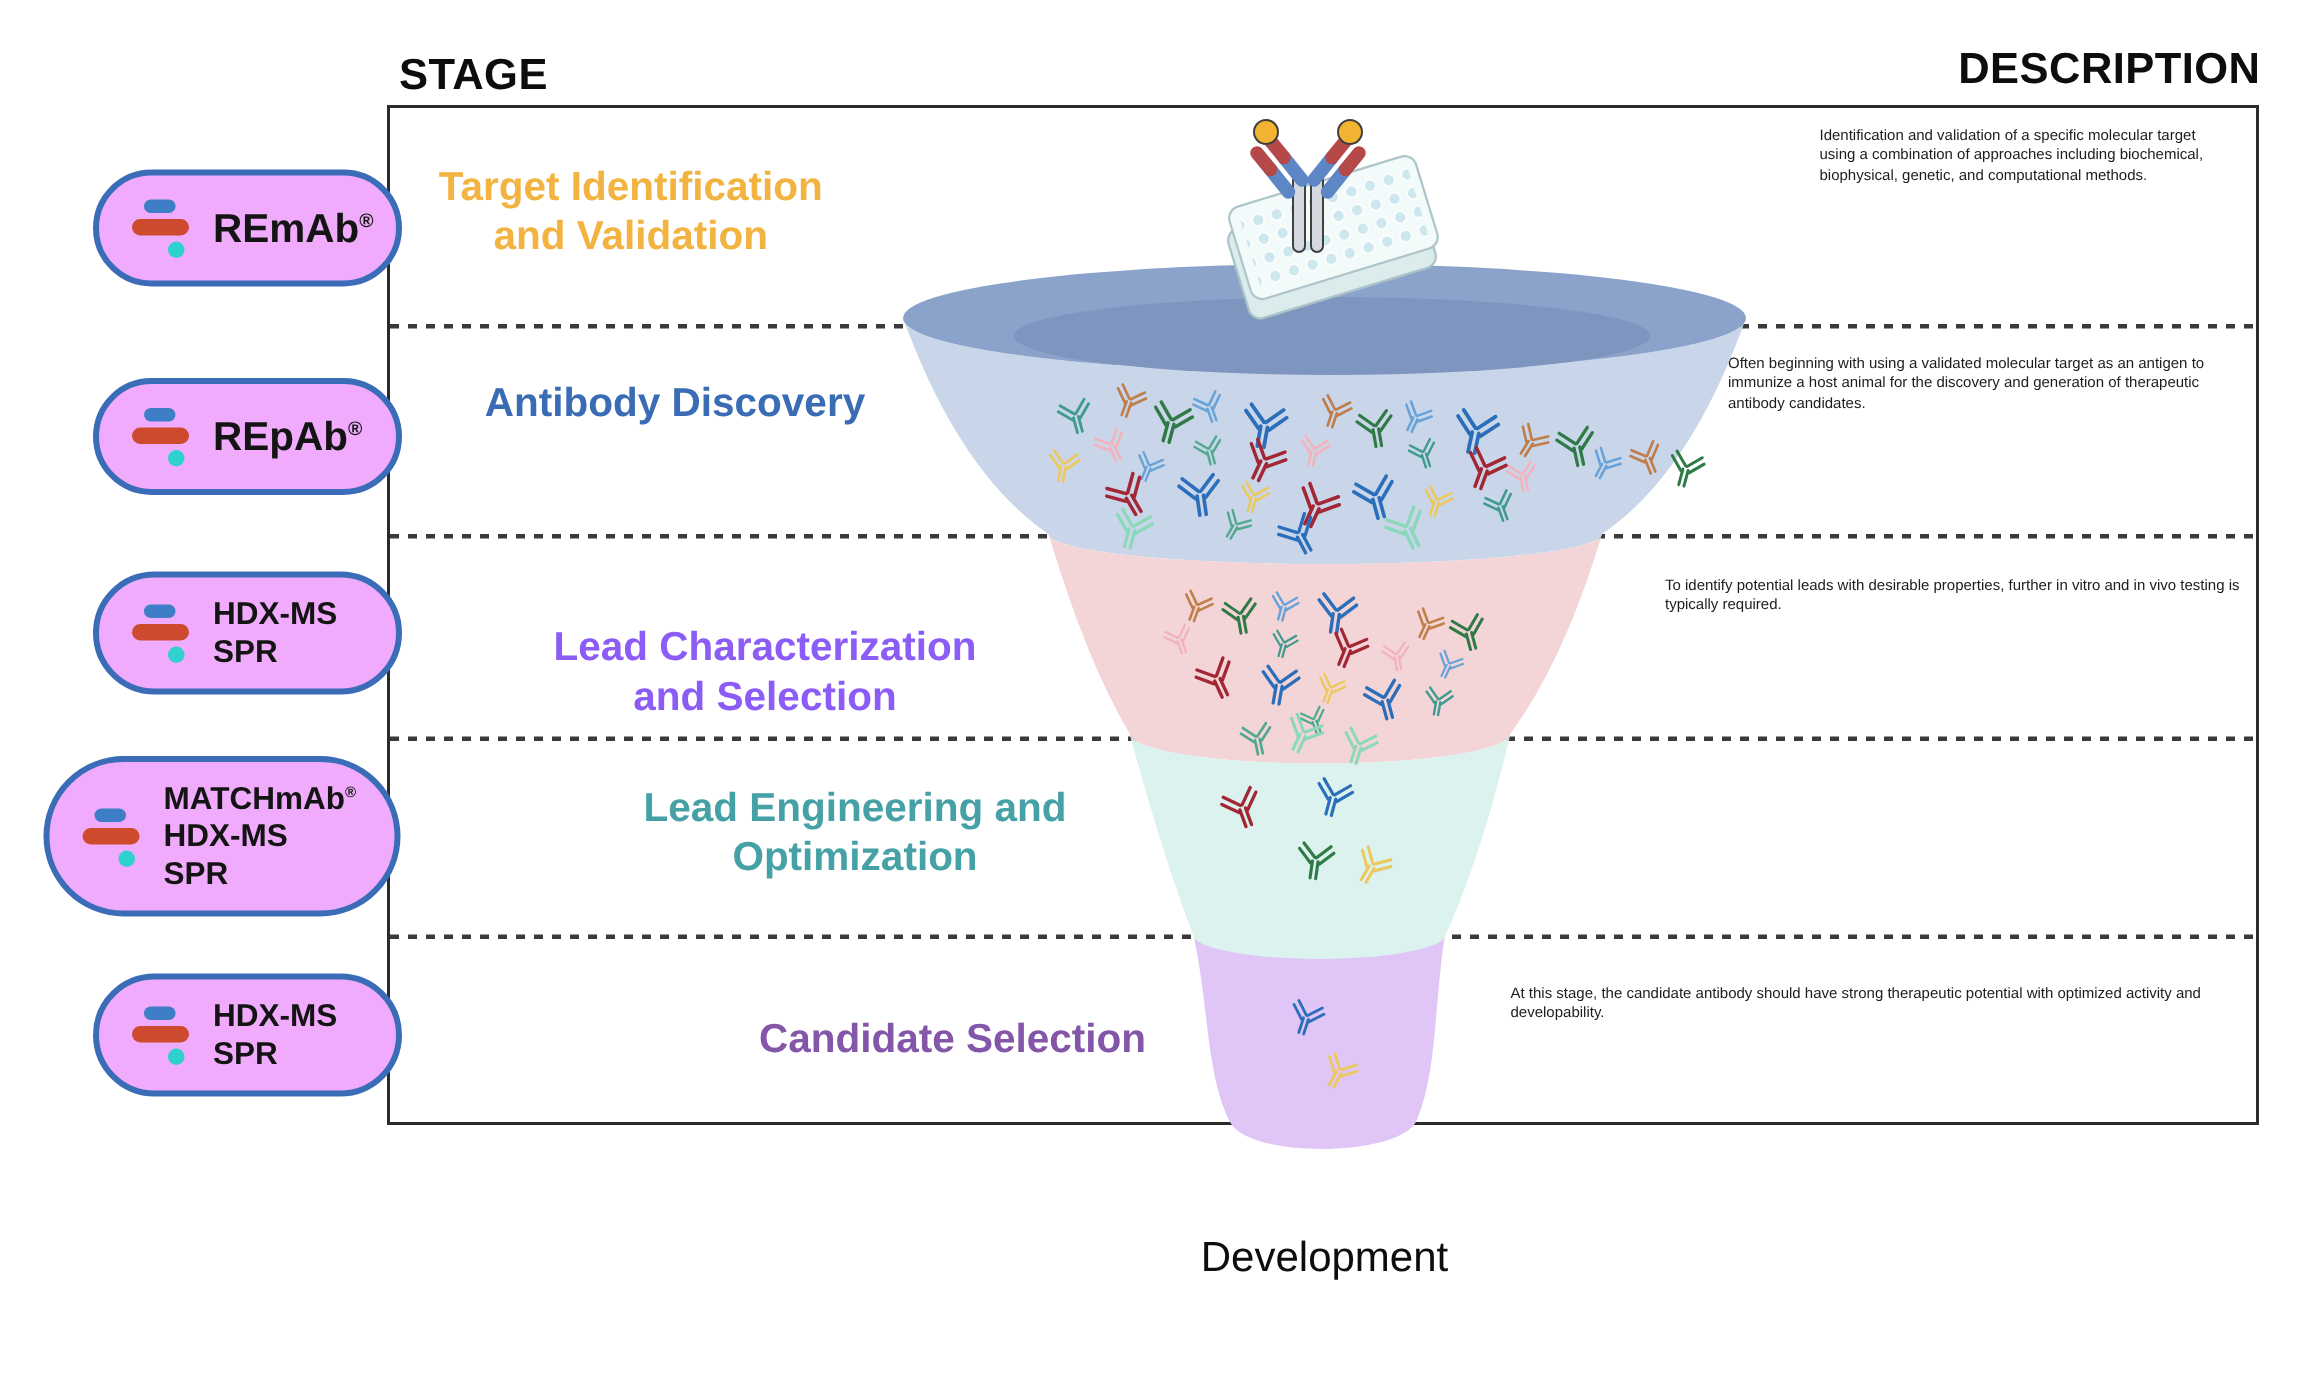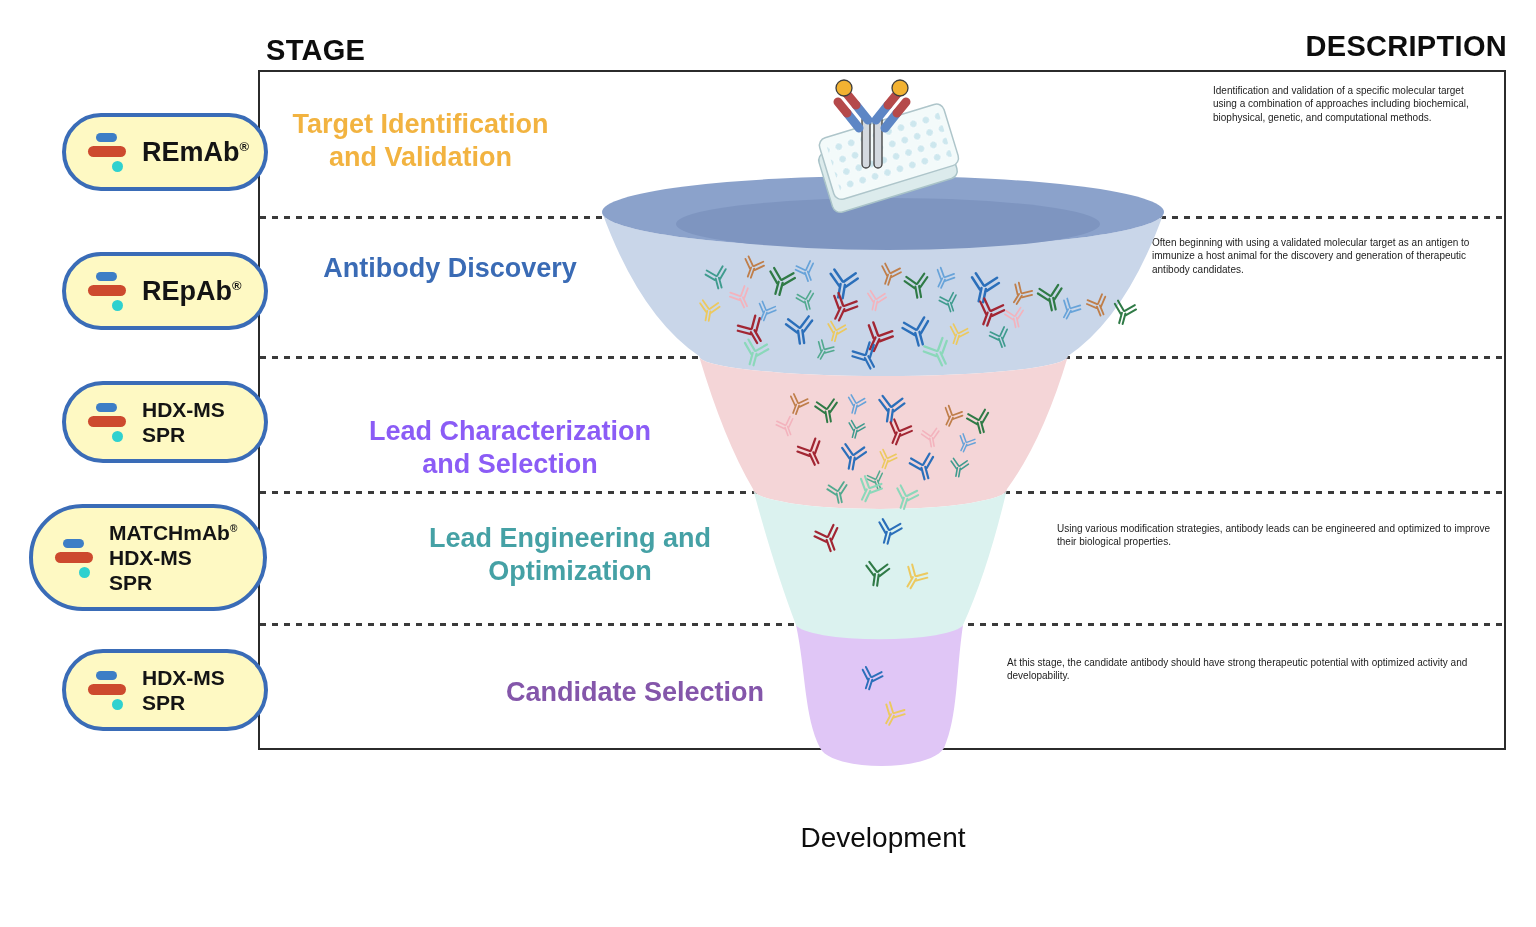--- a/index.html
+++ b/index.html
@@ -4,21 +4,21 @@
 <style>
   html,body{margin:0;padding:0;background:#ffffff;font-family:"Liberation Sans",sans-serif;}
   .canvas{position:relative;width:1536px;height:927px;background:#ffffff;overflow:hidden;}
   .hdr{position:absolute;font-weight:bold;font-size:29px;color:#0d0d0d;z-index:2;letter-spacing:.3px;}
   #hdr-stage{left:266px;top:34px;}
   #hdr-desc{right:29px;top:30px;text-align:right;}
   .box{position:absolute;left:258px;top:70px;width:1248px;height:680px;border:2px solid #2b2b2b;z-index:1;box-sizing:border-box;}
   .sep{position:absolute;left:0;width:100%;height:3px;background:repeating-linear-gradient(90deg,#3a3a3a 0 6px,transparent 6px 12px);}
   .stage-title{position:absolute;font-weight:bold;font-size:27px;text-align:center;line-height:1.22;z-index:2;}
   .desc{position:absolute;font-size:10px;color:#1c1c1c;line-height:1.33;z-index:2;}
-  .badge{position:absolute;display:flex;align-items:center;gap:12px;background:#fef9c3;border:4px solid #3a6cb7;border-radius:70px;box-sizing:border-box;padding:0 18px 0 22px;z-index:6;}
+  .badge{position:absolute;display:flex;align-items:center;gap:12px;background:#f0abfc;border:4px solid #3a6cb7;border-radius:70px;box-sizing:border-box;padding:0 18px 0 22px;z-index:6;}
   .logo{position:relative;width:42px;height:44px;flex:0 0 auto;}
   .logo .bar-blue{position:absolute;left:8px;top:3px;width:21px;height:9px;border-radius:5px;background:#3d7ec6;}
   .logo .bar-red{position:absolute;left:0px;top:16px;width:38px;height:11px;border-radius:6px;background:#cd4a2e;}
   .logo .dot{position:absolute;left:24px;top:31px;width:11px;height:11px;border-radius:50%;background:#2fd1cf;}
   .lines{display:flex;flex-direction:column;justify-content:center;}
   .bl{display:block;font-weight:bold;color:#141414;}
   .bl > span:empty{display:none;}
   sup{font-size:.48em;vertical-align:super;}
   sup:empty{display:none;}
   .b-lg .bl{font-size:27px;}
@@ -56,21 +56,21 @@
     <div>Lead Engineering and</div>
       <div>Optimization</div>
   </div>
   <div class="stage-title" style="left: 430px; top: 676px; width: 410px; color: rgb(132, 86, 170);">
     <div>Candidate Selection</div>
       <div></div>
   </div>
 
   <div class="desc" style="left:1213px;top:84px;width:272px;">Identification and validation of a specific molecular target using a combination of approaches including biochemical, biophysical, genetic, and computational methods.</div>
   <div class="desc" style="left:1152px;top:236px;width:345px;">Often beginning with using a validated molecular target as an antigen to immunize a host animal for the discovery and generation of therapeutic antibody candidates.</div>
-  <div class="desc" style="left:1057px;top:522px;width:445px;">Using various modification strategies, antibody leads can be engineered and optimized to improve their biological properties.</div>
+  <div class="desc" style="left:1110px;top:384px;width:392px;">To identify potential leads with desirable properties, further in vitro and in vivo testing is typically required.</div>
   <div class="desc" style="left:1007px;top:656px;width:468px;">At this stage, the candidate antibody should have strong therapeutic potential with optimized activity and developability.</div>
 
   <div class="badge b-lg" style="left:62px;top:113px;width:206px;height:78px;">
     <div class="logo">
         <div class="bar-blue"></div>
         <div class="bar-red"></div>
         <div class="dot"></div>
       </div>
     <div class="lines">
       <span class="bl"><span>REmAb</span><sup>®</sup></span>

